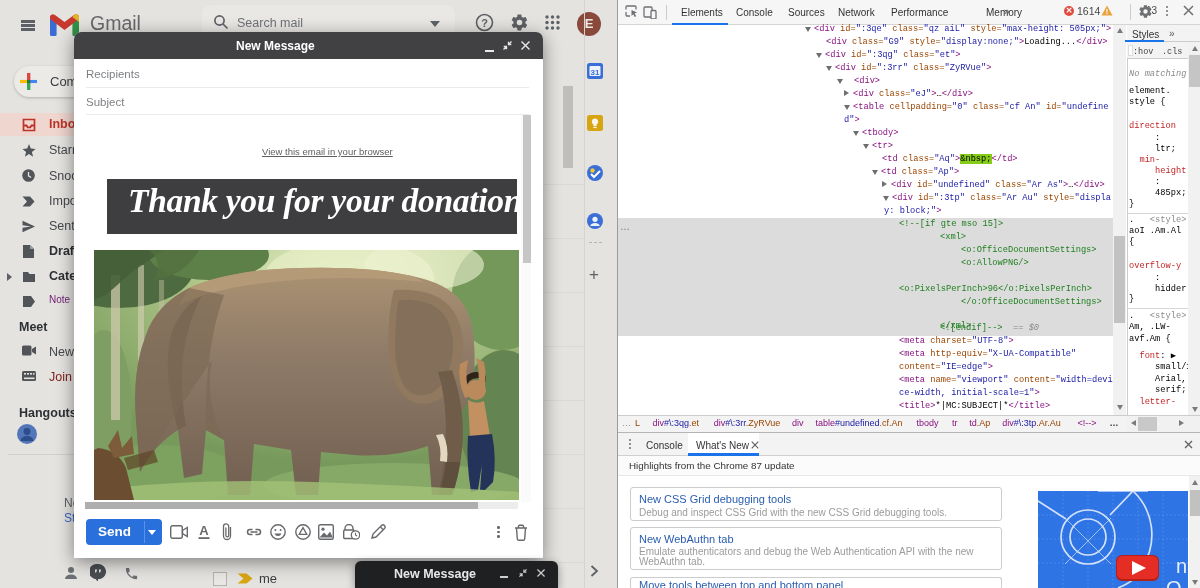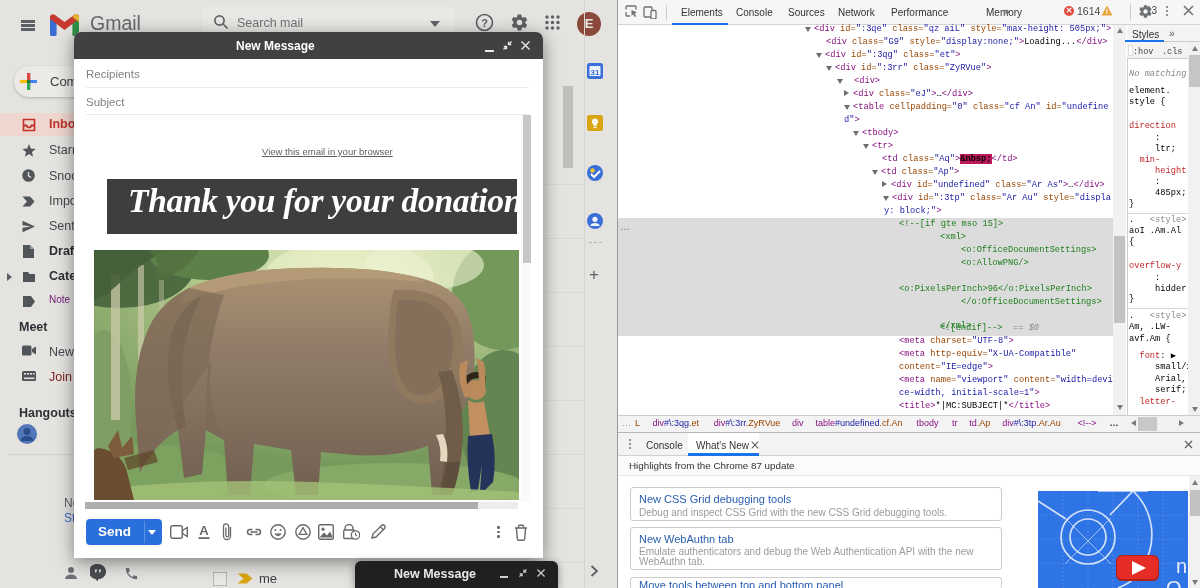--- a/index.html
+++ b/index.html
@@ -378,21 +378,21 @@
 <div class="mono" style="position:absolute;left:236px;top:74.5px;height:13px;line-height:13px;"><span class="tg">&lt;div&gt;</span></div>
 <div style="position:absolute;left:226px;top:89.5px;width:0;height:0;border-top:3.8px solid transparent;border-bottom:3.8px solid transparent;border-left:5.2px solid #6e6e6e;"></div>
 <div class="mono" style="position:absolute;left:235px;top:87.5px;height:13px;line-height:13px;"><span class="tg">&lt;div</span> <span class="at">class=</span><span class="vl">"eJ"</span><span class="tg">&gt;</span>…<span class="tg">&lt;/div&gt;</span></div>
 <div style="position:absolute;left:226px;top:104.5px;width:0;height:0;border-left:3.8px solid transparent;border-right:3.8px solid transparent;border-top:5.2px solid #6e6e6e;"></div>
 <div class="mono" style="position:absolute;left:235px;top:100.5px;height:13px;line-height:13px;"><span class="tg">&lt;table</span> <span class="at">cellpadding=</span><span class="vl">"0"</span> <span class="at">class=</span><span class="vl">"cf An"</span> <span class="at">id=</span><span class="vl">"undefine</span></div>
 <div class="mono" style="position:absolute;left:226px;top:113.5px;height:13px;line-height:13px;"><span class="vl">d"</span><span class="tg">&gt;</span></div>
 <div style="position:absolute;left:235px;top:130.5px;width:0;height:0;border-left:3.8px solid transparent;border-right:3.8px solid transparent;border-top:5.2px solid #6e6e6e;"></div>
 <div class="mono" style="position:absolute;left:244px;top:126.5px;height:13px;line-height:13px;"><span class="tg">&lt;tbody&gt;</span></div>
 <div style="position:absolute;left:245px;top:143.5px;width:0;height:0;border-left:3.8px solid transparent;border-right:3.8px solid transparent;border-top:5.2px solid #6e6e6e;"></div>
 <div class="mono" style="position:absolute;left:254px;top:139.5px;height:13px;line-height:13px;"><span class="tg">&lt;tr&gt;</span></div>
-<div class="mono" style="position:absolute;left:264px;top:152.5px;height:13px;line-height:13px;"><span class="tg">&lt;td</span> <span class="at">class=</span><span class="vl">"Aq"</span><span class="tg">&gt;</span><span style="background:#be185d;font-weight:bold;">&amp;nbsp;</span><span class="tg">&lt;/td&gt;</span></div>
+<div class="mono" style="position:absolute;left:264px;top:152.5px;height:13px;line-height:13px;"><span class="tg">&lt;td</span> <span class="at">class=</span><span class="vl">"Aq"</span><span class="tg">&gt;</span><span style="background:#84cc16;">&amp;nbsp;</span><span class="tg">&lt;/td&gt;</span></div>
 <div style="position:absolute;left:254px;top:169.5px;width:0;height:0;border-left:3.8px solid transparent;border-right:3.8px solid transparent;border-top:5.2px solid #6e6e6e;"></div>
 <div class="mono" style="position:absolute;left:263px;top:165.5px;height:13px;line-height:13px;"><span class="tg">&lt;td</span> <span class="at">class=</span><span class="vl">"Ap"</span><span class="tg">&gt;</span></div>
 <div style="position:absolute;left:264px;top:180.5px;width:0;height:0;border-top:3.8px solid transparent;border-bottom:3.8px solid transparent;border-left:5.2px solid #6e6e6e;"></div>
 <div class="mono" style="position:absolute;left:273px;top:178.5px;height:13px;line-height:13px;"><span class="tg">&lt;div</span> <span class="at">id=</span><span class="vl">"undefined"</span> <span class="at">class=</span><span class="vl">"Ar As"</span><span class="tg">&gt;</span>…<span class="tg">&lt;/div&gt;</span></div>
 <div style="position:absolute;left:265px;top:195.5px;width:0;height:0;border-left:3.8px solid transparent;border-right:3.8px solid transparent;border-top:5.2px solid #6e6e6e;"></div>
 <div class="mono" style="position:absolute;left:274px;top:191.5px;height:13px;line-height:13px;"><span class="tg">&lt;div</span> <span class="at">id=</span><span class="vl">":3tp"</span> <span class="at">class=</span><span class="vl">"Ar Au"</span> <span class="at">style=</span><span class="vl">"displa</span></div>
 <div class="mono" style="position:absolute;left:266px;top:204.5px;height:13px;line-height:13px;"><span class="vl">y: block;"</span><span class="tg">&gt;</span></div>
 <div class="mono" style="position:absolute;left:281px;top:217.5px;height:13px;line-height:13px;"><span class="cm">&lt;!--[if gte mso 15]&gt;</span></div>
 <div class="mono" style="position:absolute;left:322px;top:230.5px;height:13px;line-height:13px;"><span class="cm">&lt;xml&gt;</span></div>
 <div class="mono" style="position:absolute;left:343px;top:243.5px;height:13px;line-height:13px;"><span class="cm">&lt;o:OfficeDocumentSettings&gt;</span></div>

